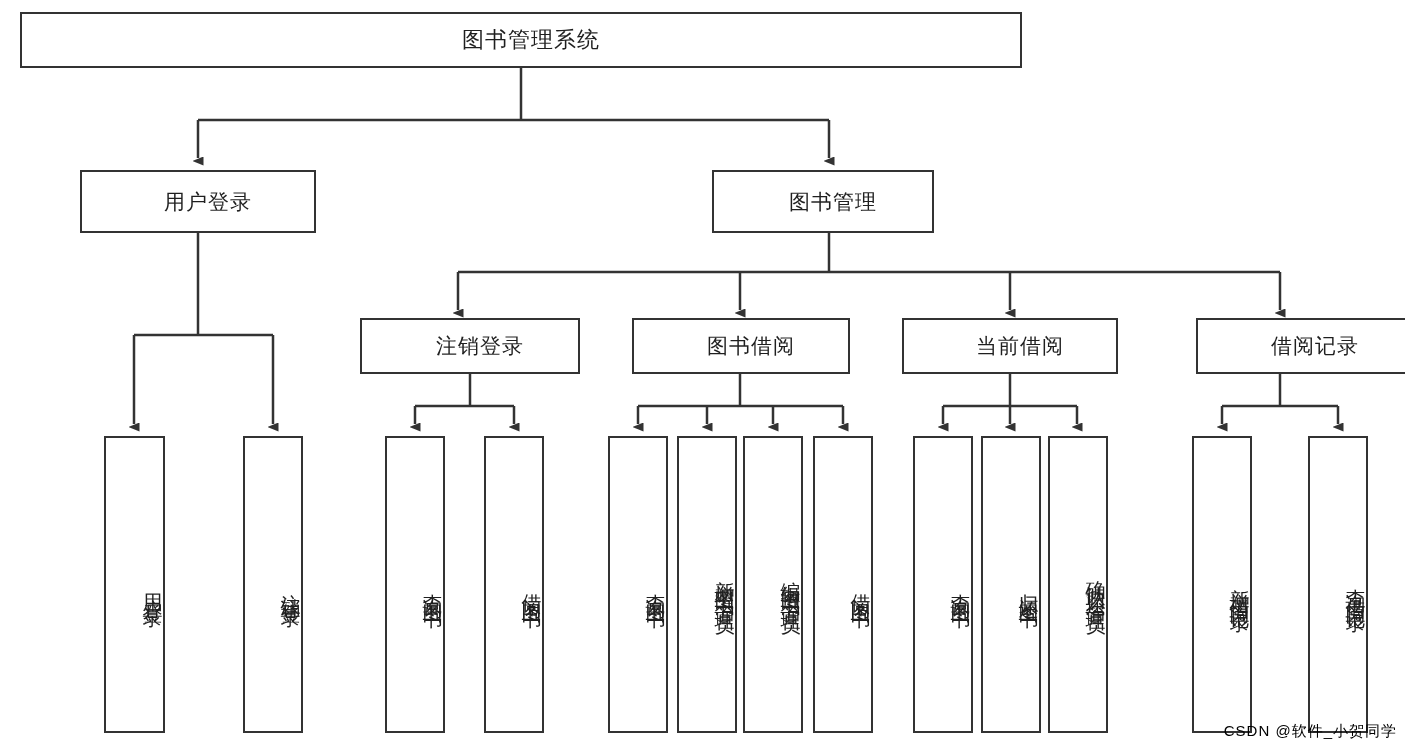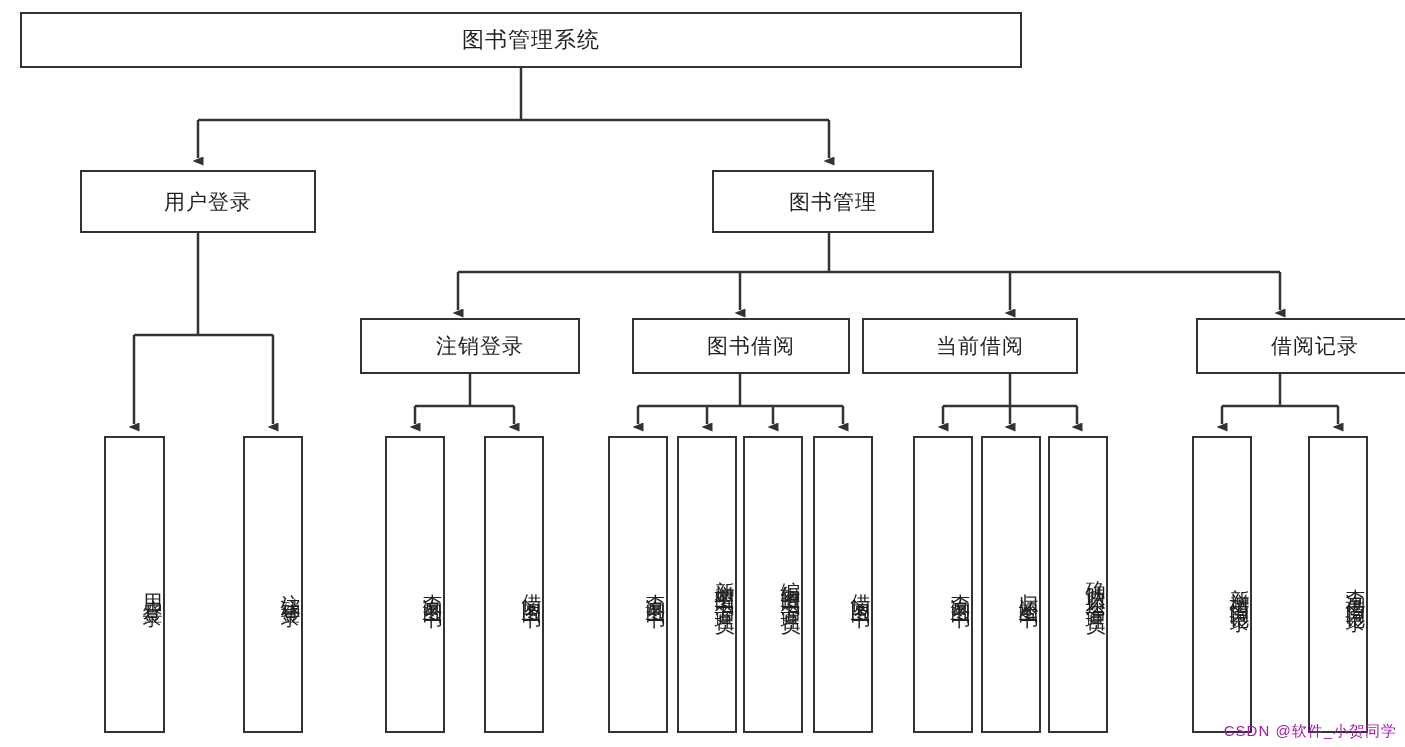--- a/index.html
+++ b/index.html
@@ -6,21 +6,21 @@
   body{font-family:"Liberation Sans","DejaVu Sans",sans-serif;}
   #canvas{position:relative;width:1405px;height:747px;background:#ffffff;overflow:hidden;}
   svg.edges{position:absolute;left:0;top:0;width:1405px;height:747px;pointer-events:none;}
   .node{position:absolute;box-sizing:border-box;border:2.5px solid #333333;background:#ffffff;
         display:flex;align-items:center;justify-content:center;color:#1f1f1f;padding-left:20px;}
   .node.horiz{font-size:21px;letter-spacing:1px;}
   .node.vert{writing-mode:vertical-rl;text-orientation:upright;font-size:20px;
              letter-spacing:5px;line-height:1.0;padding-top:6px;
              align-items:flex-start;justify-content:center;}
   #title-node{font-size:22px;}
-  .watermark{position:absolute;right:8px;bottom:6px;font-size:15px;color:#a21caf;
+  .watermark{position:absolute;right:8px;bottom:6px;font-size:15px;color:#000000;
              letter-spacing:1px;white-space:nowrap;}
 </style>
 </head>
 <body>
 
 <div id="canvas">
 
   <svg class="edges" viewBox="0 0 1405 747" xmlns="http://www.w3.org/2000/svg">
     <defs>
       <marker id="arrow" markerWidth="9" markerHeight="11" refX="1.5" refY="5.5" orient="auto" markerUnits="userSpaceOnUse">
@@ -71,21 +71,21 @@
     </g>
   </svg>
 
   <div class="node horiz" id="title-node" style="left:20px;top:12px;width:1002px;height:56px;">图书管理系统</div>
 
   <div class="node horiz" style="left:80px;top:170px;width:236px;height:63px;">用户登录</div>
   <div class="node horiz" style="left:712px;top:170px;width:222px;height:63px;">图书管理</div>
 
   <div class="node horiz" style="left:360px;top:318px;width:220px;height:56px;">注销登录</div>
   <div class="node horiz" style="left:632px;top:318px;width:218px;height:56px;">图书借阅</div>
-  <div class="node horiz" style="left:862px;top:318px;width:216px;height:56px;">当前借阅</div>
+  <div class="node horiz" style="left:902px;top:318px;width:216px;height:56px;">当前借阅</div>
   <div class="node horiz" style="left:1196px;top:318px;width:218px;height:56px;">借阅记录</div>
 
   <div class="node vert" style="left:104px;top:436px;width:61px;height:297px;">用户登录</div>
   <div class="node vert" style="left:243px;top:436px;width:60px;height:297px;">注销登录</div>
 
   <div class="node vert" style="left:385px;top:436px;width:60px;height:297px;">查询图书</div>
   <div class="node vert" style="left:484px;top:436px;width:60px;height:297px;">借阅图书</div>
 
   <div class="node vert" style="left:608px;top:436px;width:60px;height:297px;">查询图书</div>
   <div class="node vert" style="left:677px;top:436px;width:60px;height:297px;">新增图书（管理员）</div>

